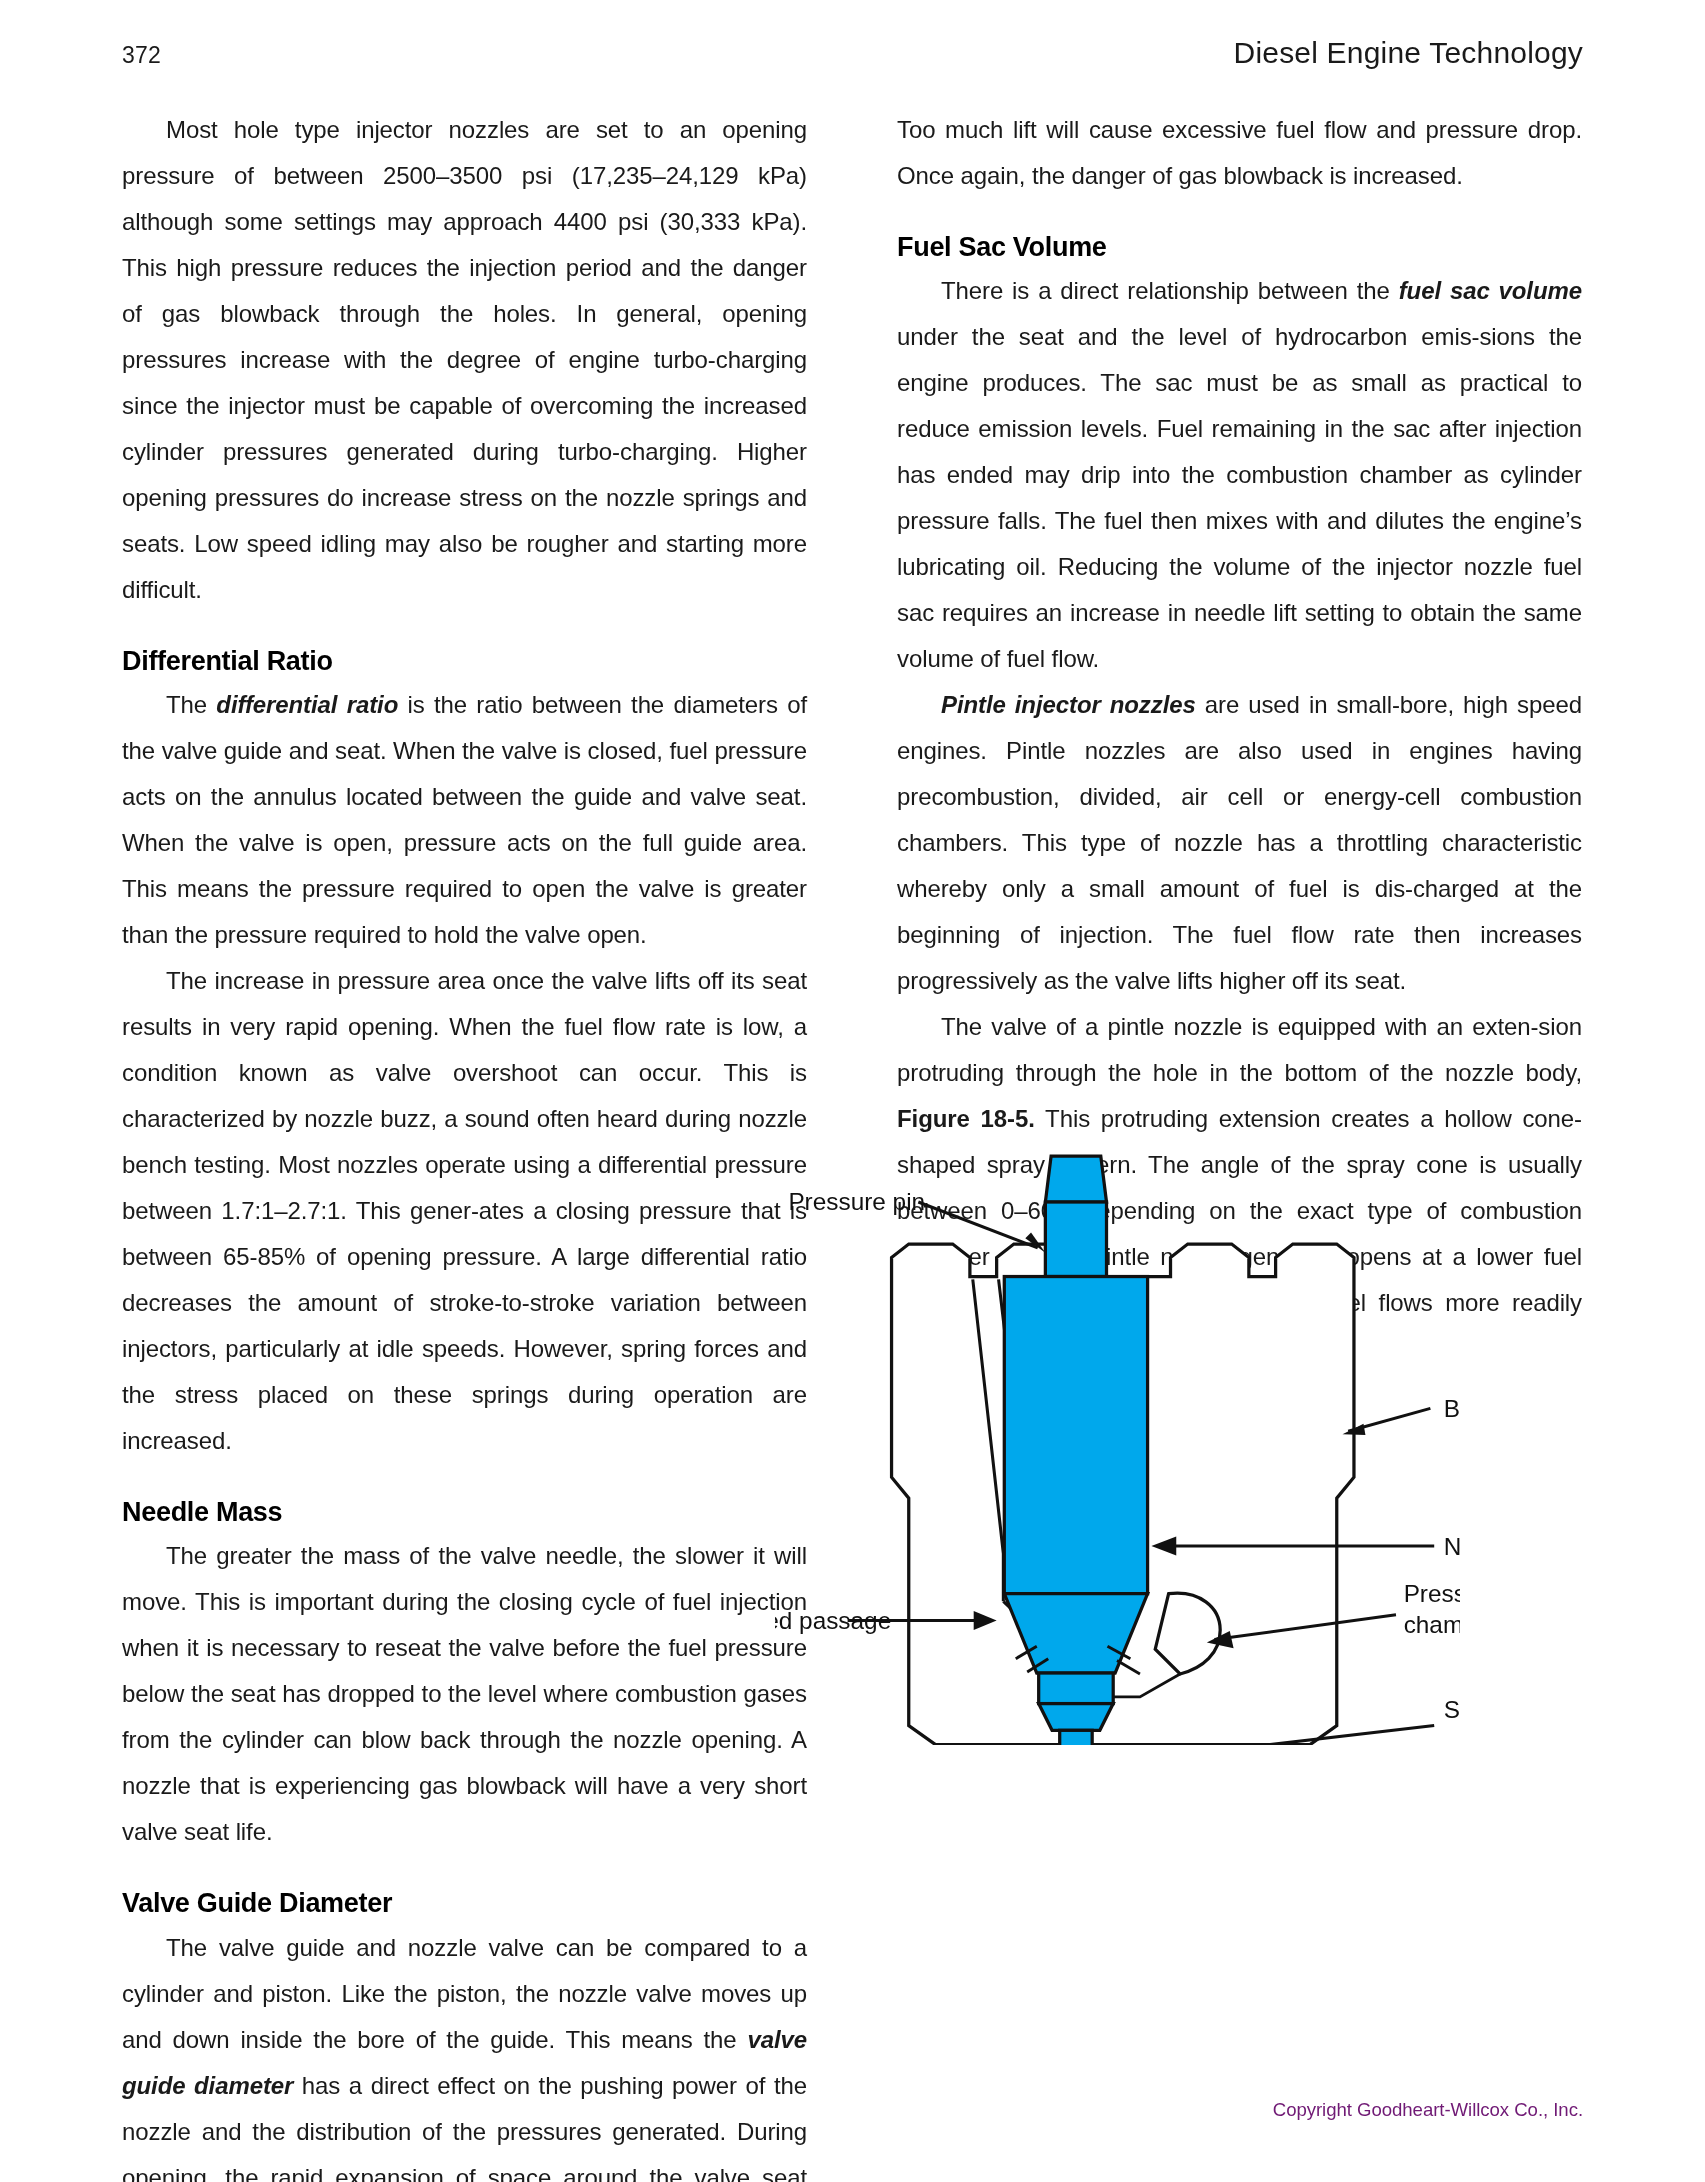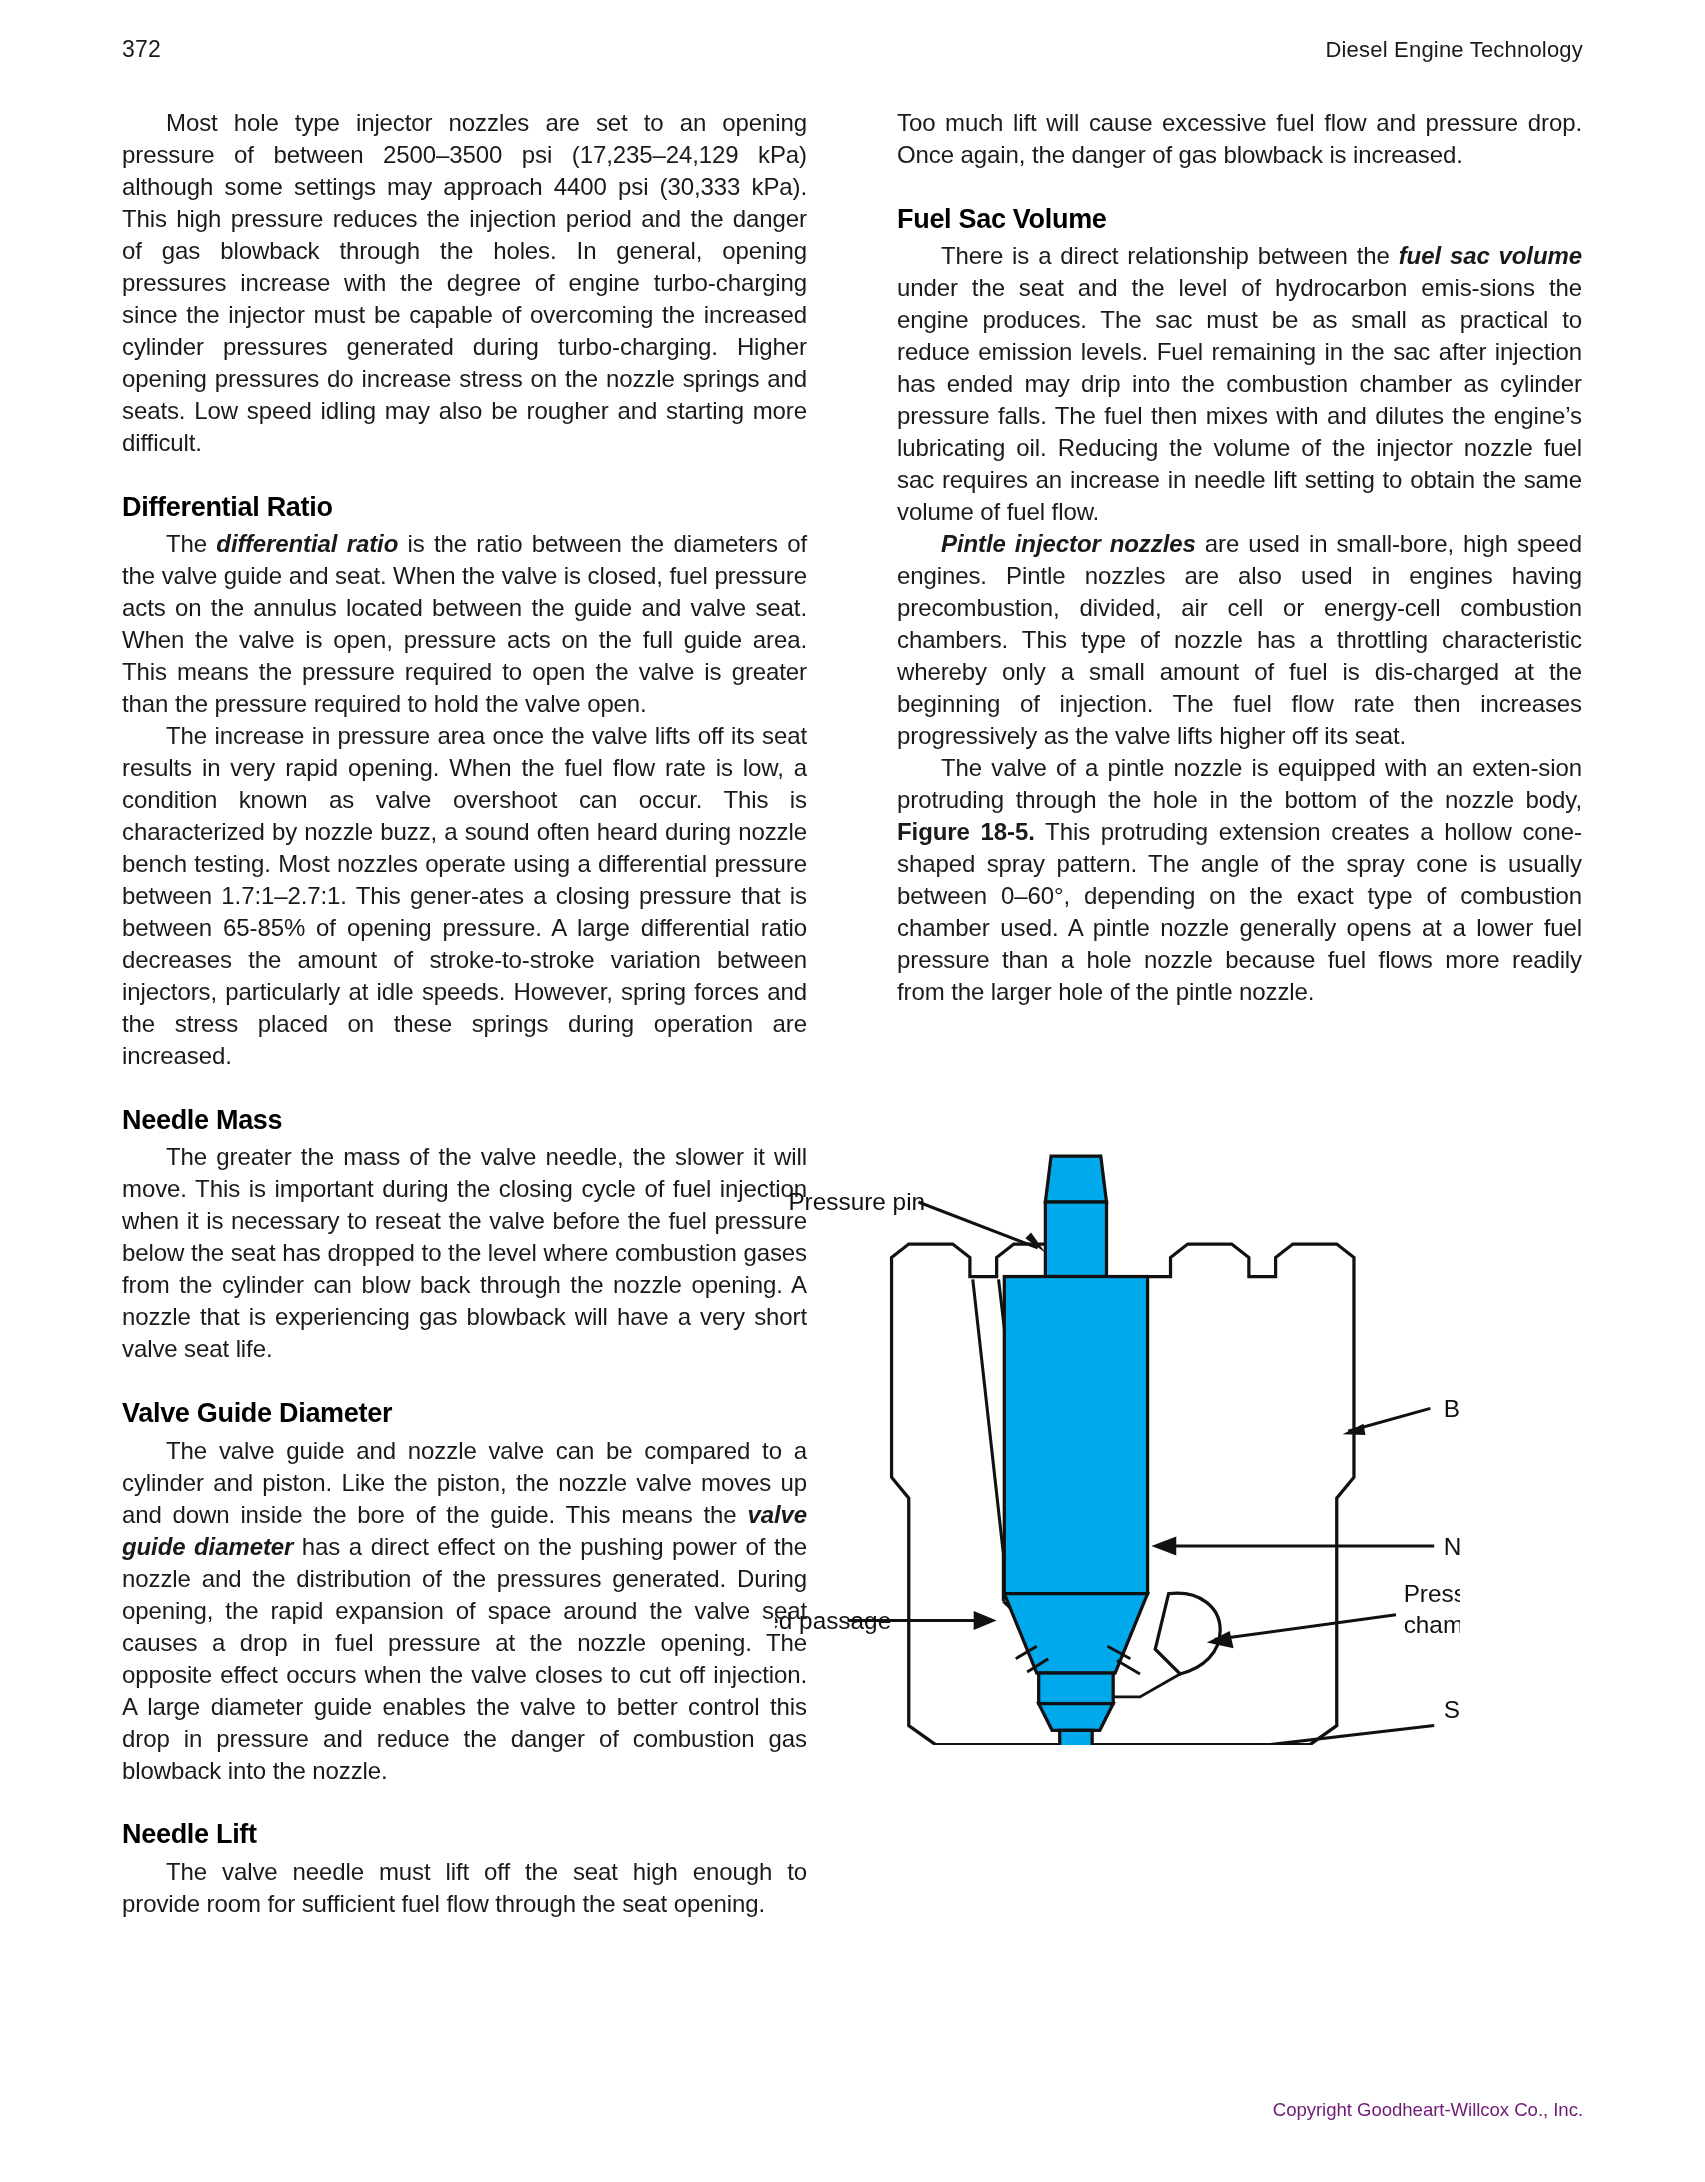--- a/index.html
+++ b/index.html
@@ -26,42 +26,42 @@
     display: flex;
     justify-content: space-between;
     align-items: baseline;
     font-family: "Liberation Sans", sans-serif;
     font-size: 22px;
     color: #1a1a1a;
     letter-spacing: 0.2px;
     gap: 24px;
   }
   .running-head .folio { font-size: 23px; }
-  .running-head .book-title { font-size: 22px; }
+  .running-head .book-title { font-size: 30px; }
 
   
   .page-body {
     position: absolute;
     top: 107px;
     left: 122px;
     width: 1461px;
     height: 1969px;
   }
   .col {
     position: absolute;
     top: 0;
     width: 685px;
   }
   .col-left  { left: 0; }
   .col-right { left: 775px; }
 
   p.para {
     margin: 0 0 0 0;
     font-size: 24px;
-    line-height: 32px;
+    line-height: 46px;
     text-align: justify;
     text-indent: 44px;
     font-family: "Liberation Sans", sans-serif;
     font-weight: 300;
     letter-spacing: -0.1px;
     color: #1a1a1a;
   }
   p.para.noindent { text-indent: 0; }
 
   h2.head2 {

